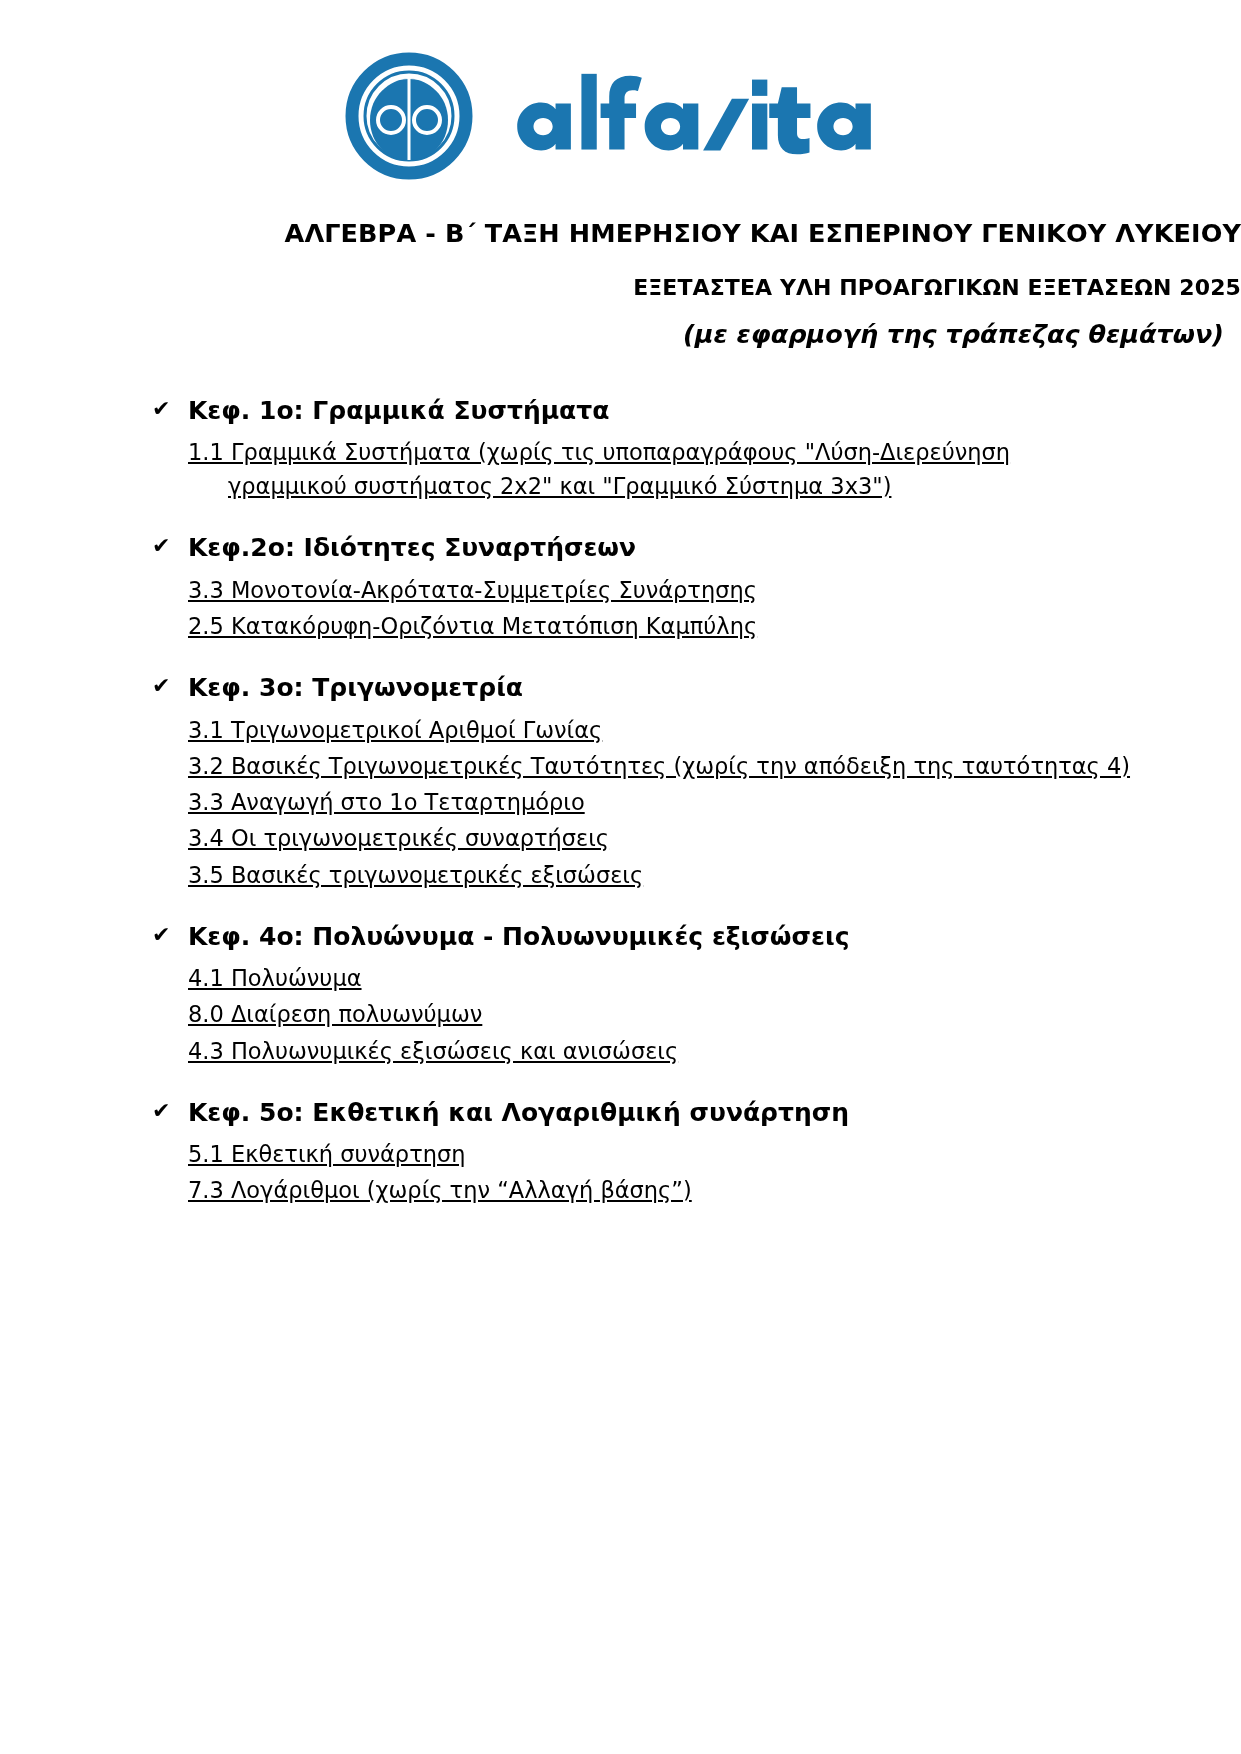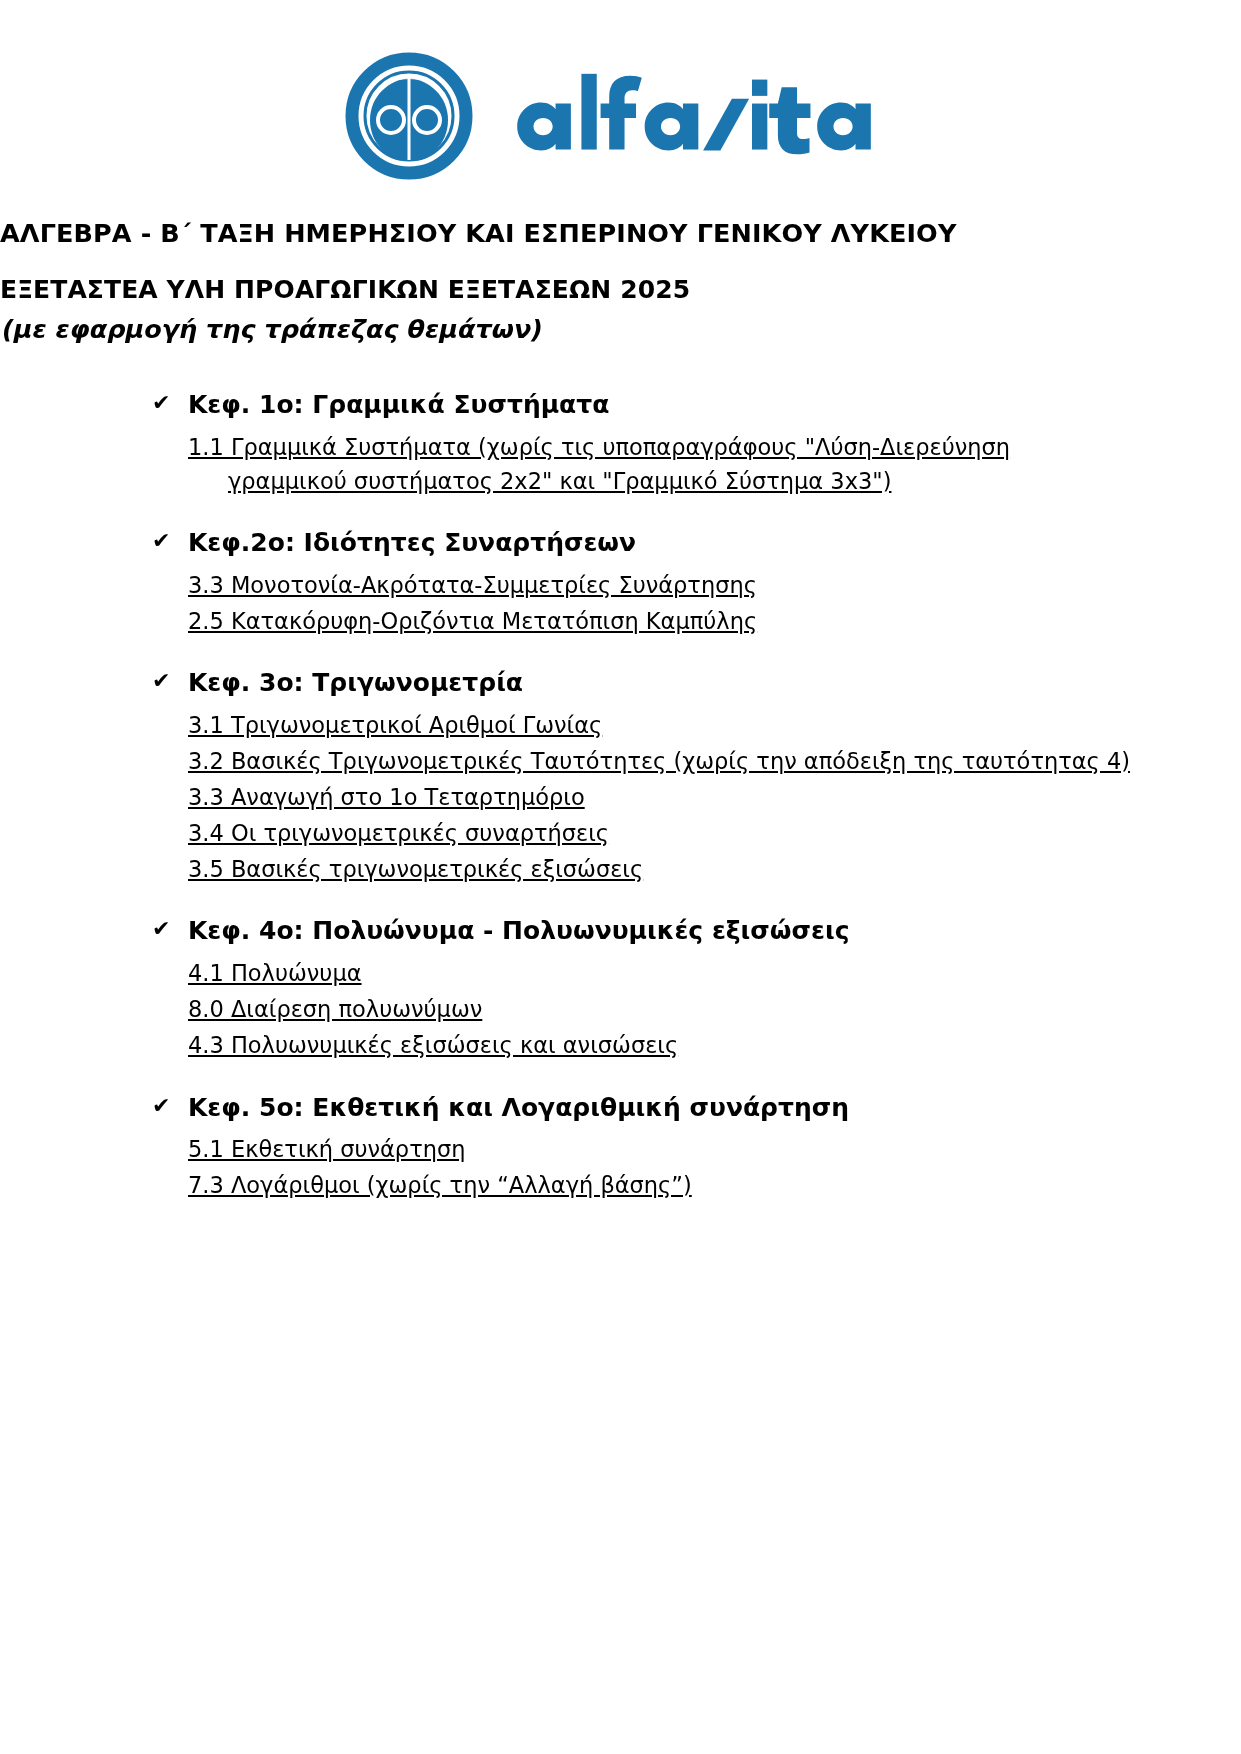--- a/index.html
+++ b/index.html
@@ -46,42 +46,42 @@
     flex: 0 0 auto;
   }
   .logo-word {
     height: 92px;
     display: block;
   }
 
   
   .titles {
     margin-top: 28px;
-    text-align: left;
+    text-align: right;
   }
   .doc-title-1 {
     font-size: 25.5px;
     font-weight: bold;
     letter-spacing: 0.1px;
     line-height: 1.25;
     margin: 0 0 24px 0;
   }
   .doc-title-2 {
-    font-size: 25px;
+    font-size: 22px;
     font-weight: bold;
     letter-spacing: 0.1px;
     line-height: 1.25;
     margin: 18px 0 8px 0;
   }
   .doc-subtitle {
     font-size: 25.5px;
     font-weight: bold;
     font-style: italic;
     line-height: 1.3;
-    margin: 2px;
+    margin: 17px;
   }
 
   
   .content {
     margin-top: 40px;
     padding-left: 152px;
     padding-right: 70px;
   }
   .chapter {
     margin-bottom: 26px;

